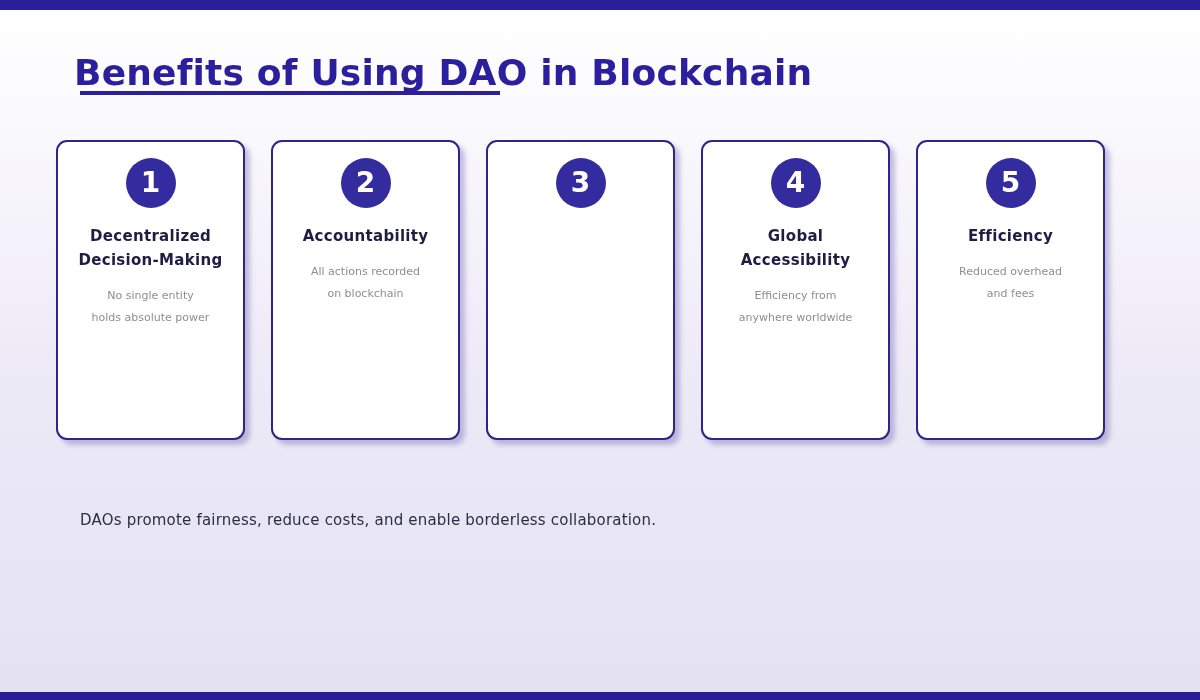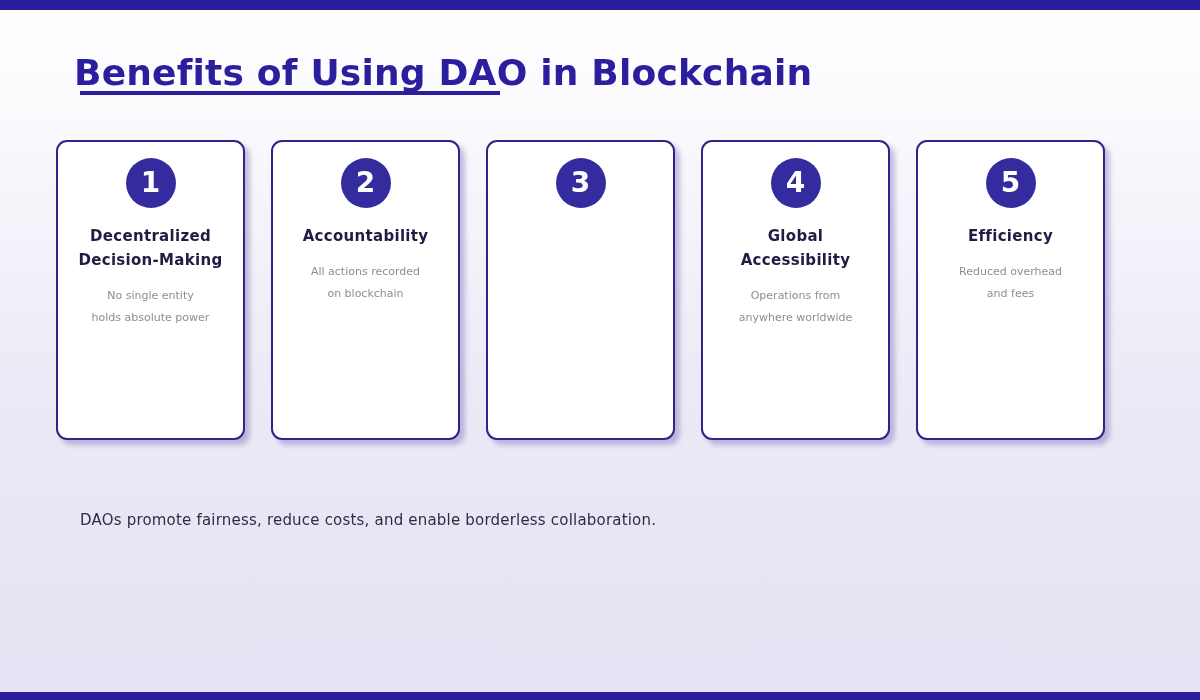--- a/index.html
+++ b/index.html
@@ -147,21 +147,21 @@
       <div class="num-badge">3</div>
     </div>
 
     <div class="card">
       <div class="num-badge">4</div>
       <div class="card-title">
         <span>Global</span>
         <span>Accessibility</span>
       </div>
       <div class="card-desc">
-        <span>Operations from</span>
+        <span>Efficiency from</span>
         <span>anywhere worldwide</span>
       </div>
     </div>
 
     <div class="card">
       <div class="num-badge">5</div>
       <div class="card-title">
         <span>Efficiency</span>
       </div>
       <div class="card-desc">

